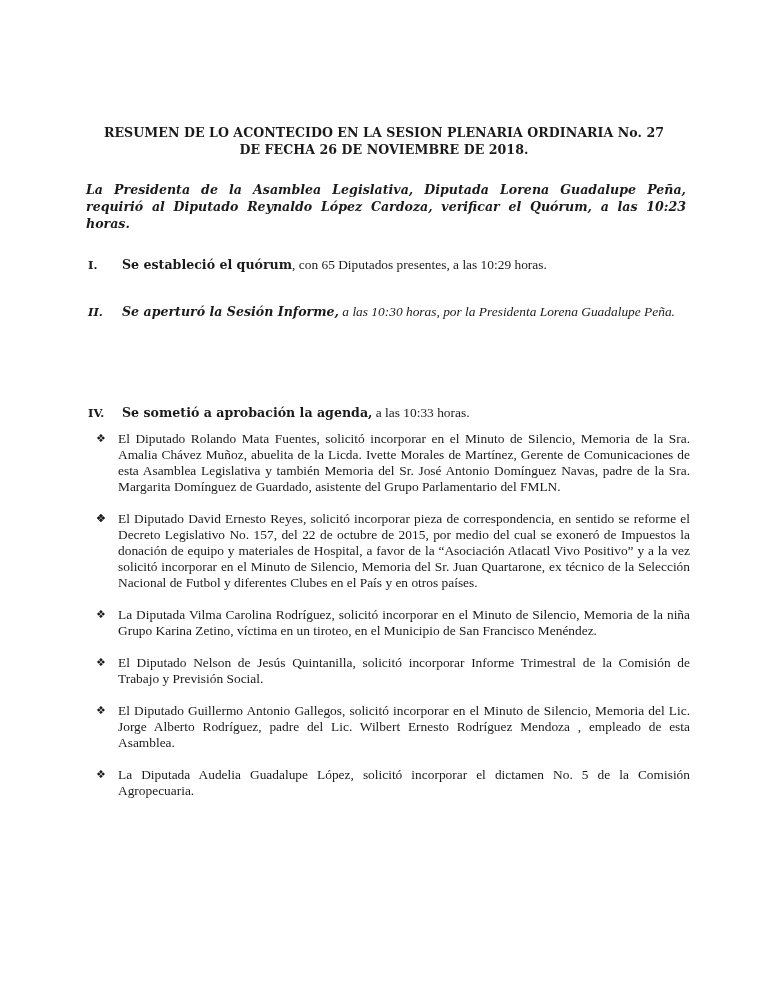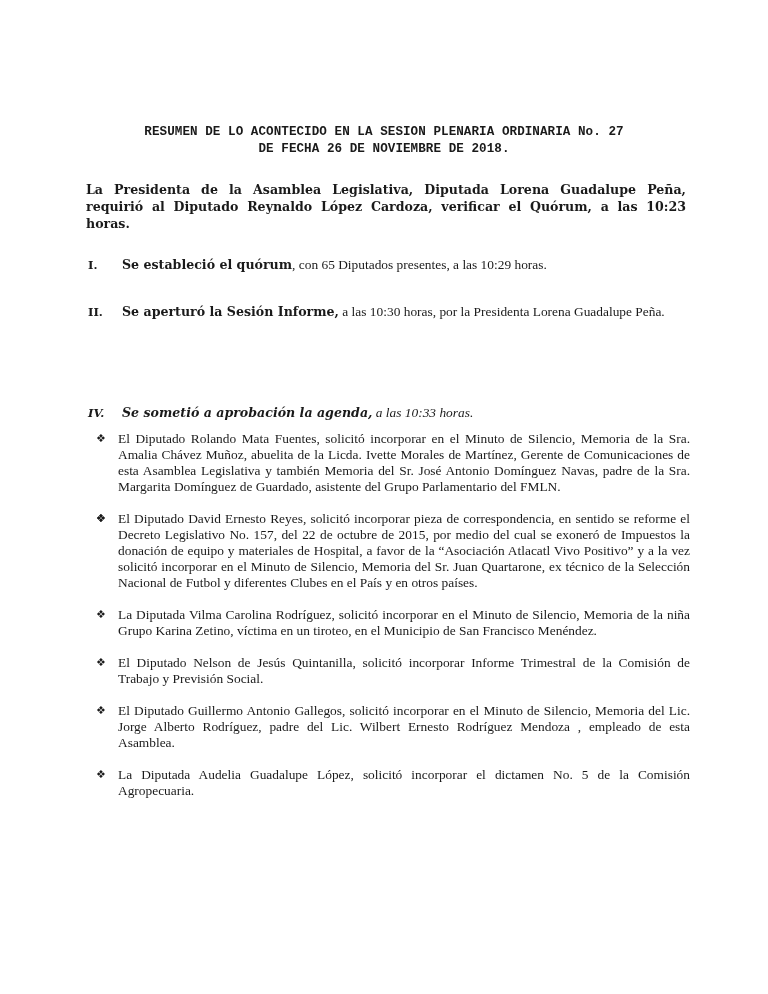--- a/index.html
+++ b/index.html
@@ -24,31 +24,31 @@
     .title {
       position: absolute;
       left: 88px;
       width: 592px;
       top: 124px;
       text-align: center;
       font-weight: bold;
       font-size: 12.6px;
       line-height: 17px;
       letter-spacing: 0.05px;
-      font-family: Liberation Mono, monospace;
     }
     .intro {
       position: absolute;
       left: 86px;
       width: 600px;
       top: 181px;
       font-weight: bold;
       font-size: 12.6px;
       line-height: 17px;
       text-align: justify;
+      font-style: italic;
     }
     .section {
       position: absolute;
       left: 88px;
       width: 602px;
       font-size: 12.2px;
       line-height: 16px;
     }
     .section .num {
       position: absolute;
@@ -108,27 +108,27 @@
     <div>DE FECHA 26 DE NOVIEMBRE DE 2018.</div>
   </div>
 
   <div class="intro">La Presidenta de la Asamblea Legislativa, Diputada Lorena Guadalupe Peña, requirió al Diputado Reynaldo López Cardoza, verificar el Quórum, a las 10:23 horas.</div>
 
   <div class="section" style="top:257px;">
     <span class="num">I.</span>
     <div class="body"><b>Se estableció el quórum</b><span>, con 65 Diputados presentes, a las 10:29 horas.</span></div>
   </div>
 
-  <div class="section" style="top:304px;">
+  <div class="section" style="top:304px;font-style:italic;">
     <span class="num">II.</span>
     <div class="body"><b>Se aperturó la Sesión Informe,</b><span> a las 10:30 horas, por la Presidenta Lorena Guadalupe Peña.</span></div>
   </div>
 
 
-  <div class="section" style="top:405px;font-style:italic;">
+  <div class="section" style="top:405px;">
     <span class="num">IV.</span>
     <div class="body"><b>Se sometió a aprobación la agenda,</b><span> a las 10:33 horas.</span></div>
   </div>
 
   <ul class="bullets">
     <li class="bullet">
       <span class="glyph">❖</span>
       <span>El Diputado Rolando Mata Fuentes, solicitó incorporar en el Minuto de Silencio, Memoria de la Sra. Amalia Chávez Muñoz, abuelita de la Licda. Ivette Morales de Martínez, Gerente de Comunicaciones de esta Asamblea Legislativa y también Memoria del Sr. José Antonio Domínguez Navas, padre de la Sra. Margarita Domínguez de Guardado, asistente del Grupo Parlamentario del FMLN.</span>
     </li>
     <li class="bullet">

